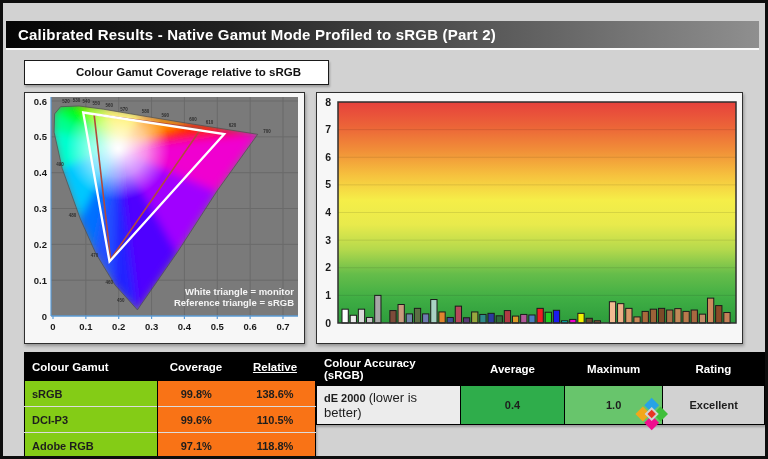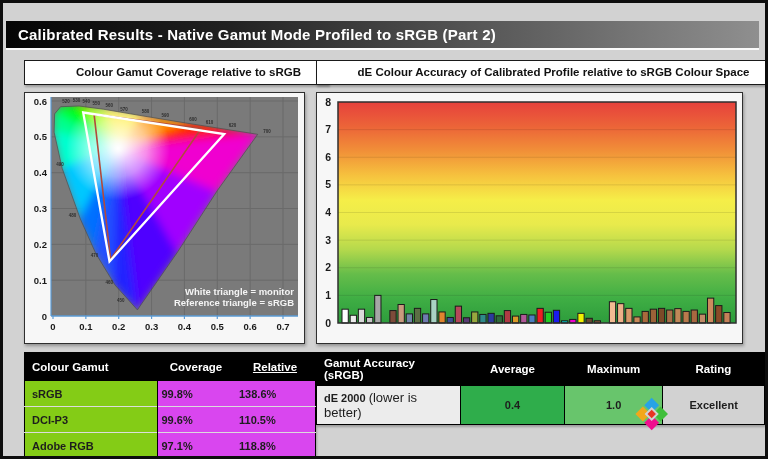--- a/index.html
+++ b/index.html
@@ -17,21 +17,21 @@
   .chartbox{position:absolute;top:89px;height:250px;background:#f7f7f7;border:1.5px solid #2f2f2f;
             box-shadow:1px 2px 3px rgba(0,0,0,.3);}
   .cb-left{left:21px;width:279px;}
   .cb-right{left:313px;width:425px;}
   table{border-collapse:collapse;position:absolute;top:349px;box-shadow:1px 2px 2px rgba(0,0,0,.25);}
   th,td{font-size:11px;font-weight:bold;color:#1d1d1d;padding:4px;}
   thead th{background:#000;color:#fff;height:20px;}
   .gamut-table{left:21px;}
   .gamut-table th:first-child,.gamut-table td:first-child{text-align:left;padding-left:7px;}
   .gamut-table th{font-size:11.5px;}
-  .gamut-table td{height:17px;background:#d946ef;}
+  .gamut-table td{height:17px;text-align:center;background:#f97316;}
   .gamut-table td.gt-name{background:#84cc16;border-right:1.5px solid #000;}
   .gamut-table{border:1.5px solid #000;}
   .gamut-table tbody tr+tr td{border-top:1px solid #dcdcdc;}
   .col-name{width:121px;} .col-cov{width:70px;} .col-rel{width:72px;text-decoration:underline;}
   .acc-table{left:313px;border:1.5px solid #000;}
   .acc-table th{font-size:11.5px;}
   .acc-table th:first-child,.acc-table td:first-child{text-align:left;padding-left:7px;}
   .acc-table td{height:20px;text-align:center;border:1.5px solid #000;}
   .acc-table td.acc-label{background:#ececec;}
   .acc-label .note{font-weight:normal;font-size:13px;}
@@ -43,23 +43,20 @@
 <body>
 
 <div class="page">
 
   <div class="titlebar">
     <span>Calibrated Results - Native Gamut Mode Profiled to sRGB (Part 2)</span>
   </div>
 
   <div class="hdrbox hdr-left">
     <span>Colour Gamut Coverage relative to sRGB</span>
-  </div>
-  <div class="hdrbox hdr-right">
-    <span>dE Colour Accuracy of Calibrated Profile relative to sRGB Colour Space</span>
   </div>
 
   <div class="chartbox cb-left">
     <svg id="cie-svg" width="276" height="247" viewBox="0 0 276 247">
         <rect x="26" y="4" width="247" height="219" fill="#7a7a7a"></rect>
         <line x1="60.857" y1="4" x2="60.857" y2="223" stroke="#6a6a6a" stroke-width="1"></line>
         <line x1="93.714" y1="4" x2="93.714" y2="223" stroke="#6a6a6a" stroke-width="1"></line>
         <line x1="126.571" y1="4" x2="126.571" y2="223" stroke="#6a6a6a" stroke-width="1"></line>
         <line x1="159.428" y1="4" x2="159.428" y2="223" stroke="#6a6a6a" stroke-width="1"></line>
         <line x1="192.285" y1="4" x2="192.285" y2="223" stroke="#6a6a6a" stroke-width="1"></line>
@@ -261,21 +258,21 @@
           <td class="gt-name">Adobe RGB</td>
           <td>97.1%</td>
           <td>118.8%</td>
         </tr>
       </tbody>
   </table>
 
   <table class="acc-table">
     <thead>
       <tr>
-        <th class="ac-c1">Gamut Accuracy (sRGB)</th>
+        <th class="ac-c1">Colour Accuracy (sRGB)</th>
         <th class="ac-c2">Average</th>
         <th class="ac-c3">Maximum</th>
         <th class="ac-c4">Rating</th>
       </tr>
     </thead>
     <tbody>
       <tr>
         <td class="acc-label">
           <span>dE 2000</span>
           <span class="note"> </span><span class="note">(lower is better)</span>

